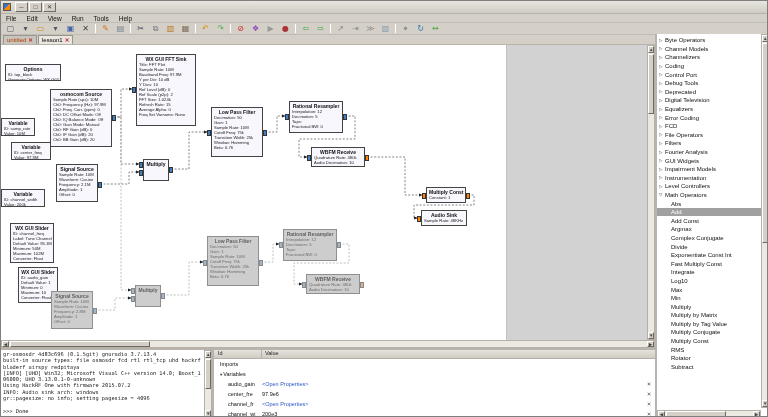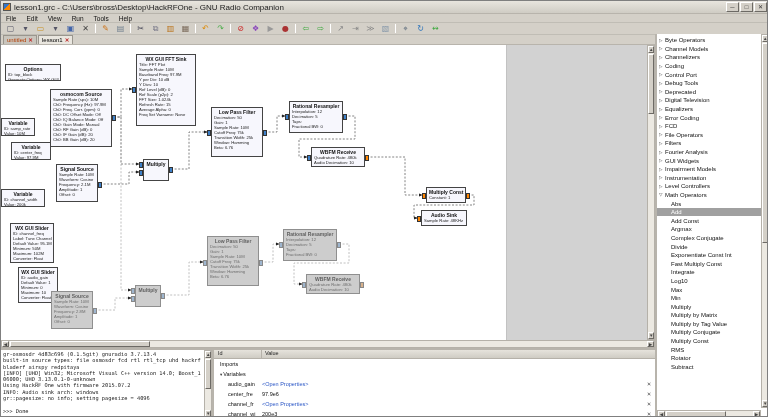--- a/index.html
+++ b/index.html
@@ -83,21 +83,20 @@
   .sbi .arr{width:6px;font-size:4.5px;color:#444;margin-left:2px;}
   .sbi.child{padding-left:14px;}
   .sbi.selected{background:#a0a0a0;color:#fff;}
 </style>
 </head>
 <body>
 
 <div id="win">
   <div id="titlebar">
     <div id="appicon"></div>
-    <div id="wtitle">lesson1.grc - C:\Users\bross\Desktop\HackRFOne - GNU Radio Companion</div>
     <div class="wbtn">─</div>
     <div class="wbtn">□</div>
     <div class="wbtn">✕</div>
   </div>
 
   <div id="menubar">
       <div class="mitem">File</div>
       <div class="mitem">Edit</div>
       <div class="mitem">View</div>
       <div class="mitem">Run</div>

